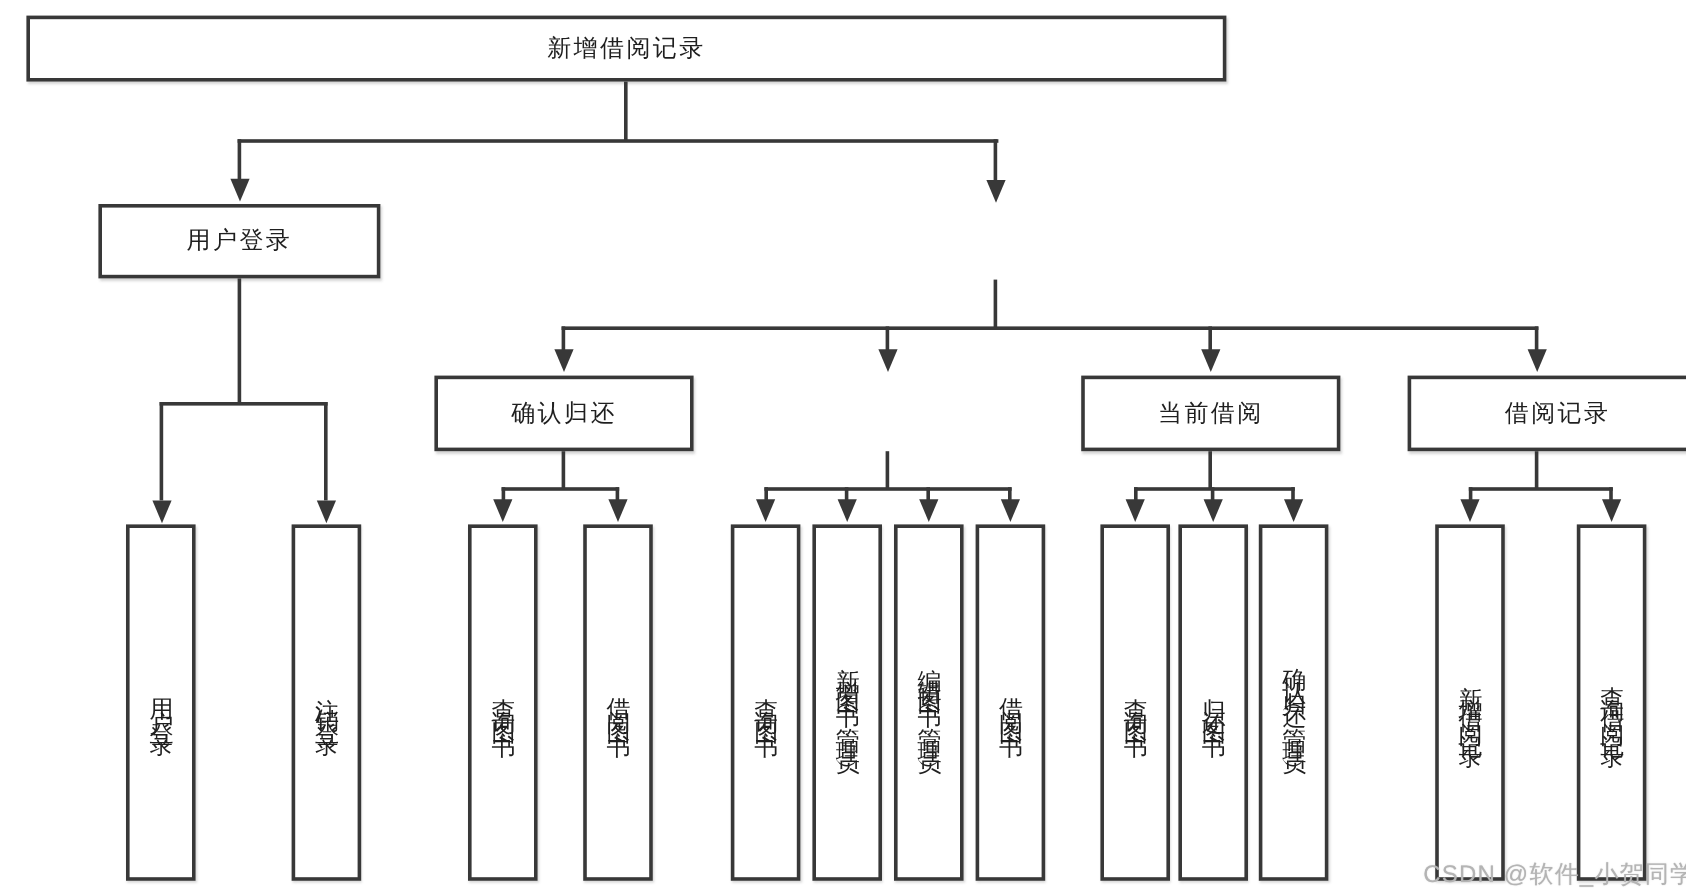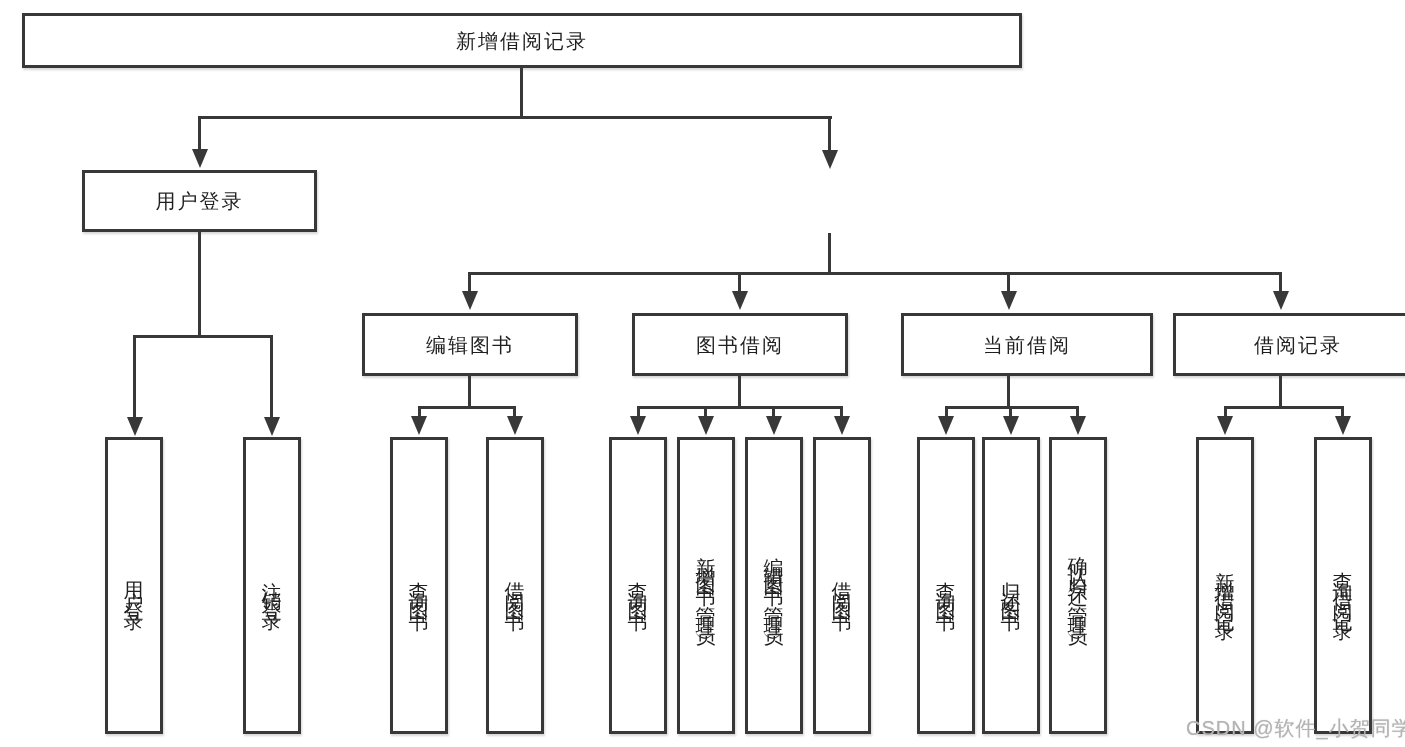--- a/index.html
+++ b/index.html
@@ -72,26 +72,23 @@
   <div class="vline" style="left:468px;top:272px;height:20px"></div>
   <div class="arrow" style="left:462px;top:291px"></div>
   <div class="vline" style="left:738px;top:272px;height:20px"></div>
   <div class="arrow" style="left:732px;top:291px"></div>
   <div class="vline" style="left:1007px;top:272px;height:20px"></div>
   <div class="arrow" style="left:1001px;top:291px"></div>
   <div class="vline" style="left:1279px;top:272px;height:20px"></div>
   <div class="arrow" style="left:1273px;top:291px"></div>
 
   <div class="box h" style="left:362px;top:313px;width:216px;height:63px">
-    <span>编辑图书</span>
+    <span>确认归还</span>
   </div>
-  <div class="box h" style="left:632px;top:313px;width:216px;height:63px">
-    <span>图书借阅</span>
-  </div>
-  <div class="box h" style="left:901px;top:313px;width:252px;height:63px">
+  <div class="box h" style="left:901px;top:313px;width:216px;height:63px">
     <span>当前借阅</span>
   </div>
   <div class="box h" style="left:1173px;top:313px;width:250px;height:63px">
     <span>借阅记录</span>
   </div>
 
   <div class="vline" style="left:468px;top:376px;height:32px"></div>
   <div class="hline" style="left:418px;top:406px;width:98px"></div>
   <div class="vline" style="left:418px;top:406px;height:12px"></div>
   <div class="arrow" style="left:411px;top:416px"></div>

